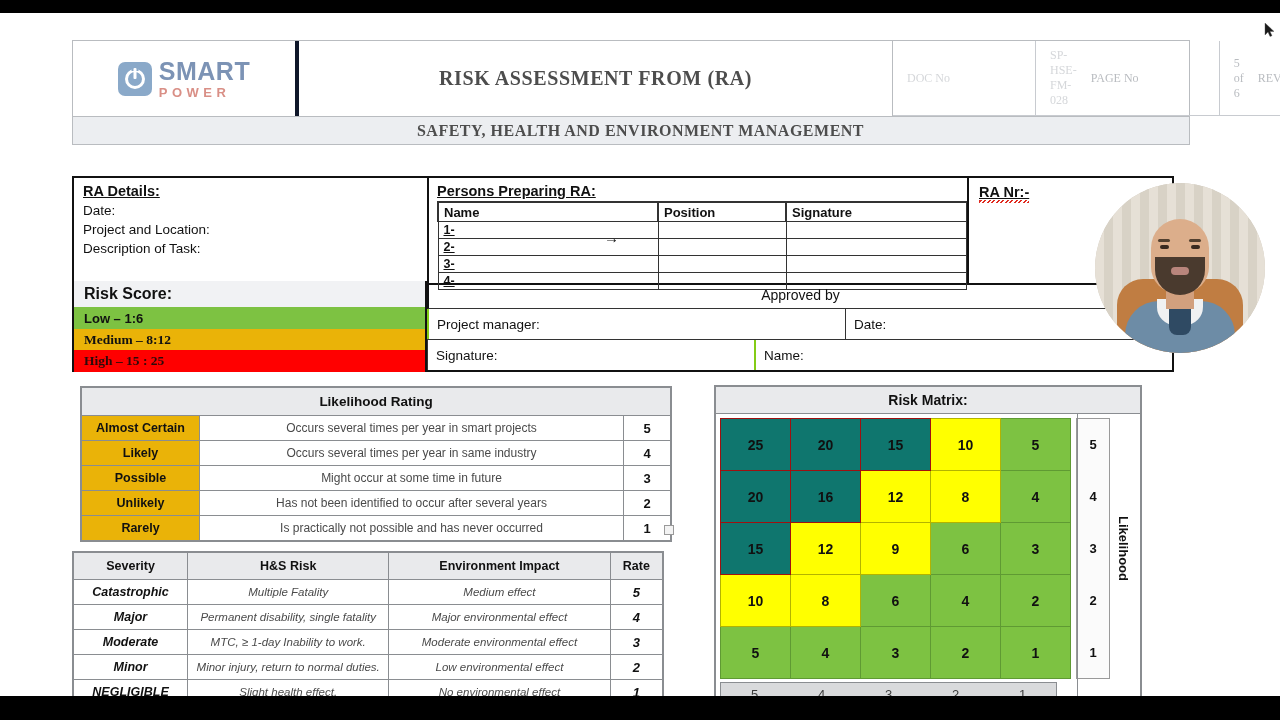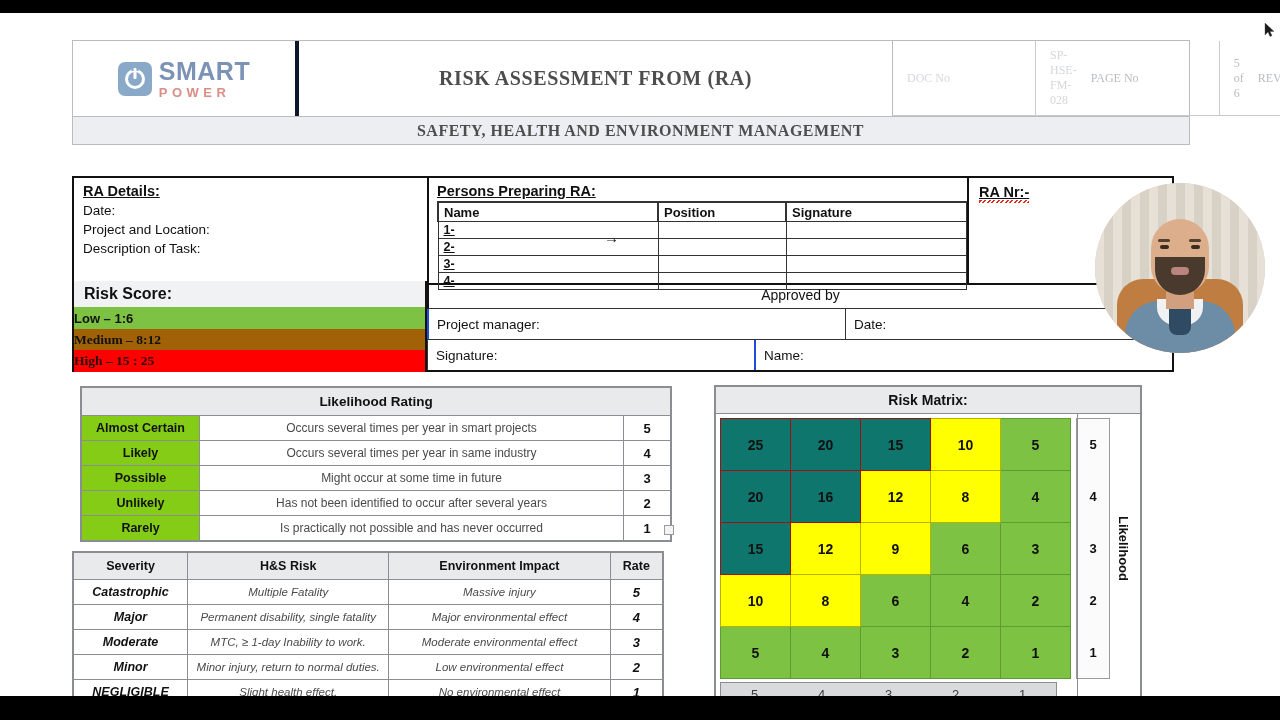--- a/index.html
+++ b/index.html
@@ -144,45 +144,45 @@
   }
   .rs-left { width: 355px; display: flex; flex-direction: column; }
   .rs-title {
     height: 28px; background: #f1f2f4;
     border-left: 2px solid #111; border-right: 2px solid #111;
     display: flex; align-items: center; padding-left: 10px;
     font-size: 16px; font-weight: bold; color: #111;
     box-sizing: border-box;
   }
   .rs-band {
-    height: 23px; display: flex; align-items: center; 
+    height: 23px; display: flex; align-items: center; padding-left: 10px;
     font-size: 13.5px; font-weight: bold; color: #111;
     border-left: 2px solid #111; border-right: 2px solid #111;
     box-sizing: border-box;
     font-family: "Liberation Serif", serif;
   }
   .rs-band.low  { background: #7dc242; font-family: "Liberation Sans", sans-serif; font-size: 13px; }
-  .rs-band.med  { background: #a16207; }
+  .rs-band.med  { background: #eab308; }
   .rs-band.high { background: #ff0000; color: #2b0b0a; }
   .rs-right { flex: 1; display: flex; flex-direction: column; border-right: 2px solid #111; }
   .ap-title {
     height: 28px; display: flex; align-items: center; justify-content: center;
     font-size: 14px; font-weight: normal; color: #111;
     border-bottom: 1px solid #333; border-left: 2px solid #111;
     box-sizing: border-box;
   }
   .ap-grid { flex: 1; display: flex; flex-direction: column; }
   .ap-r { flex: 1; display: flex; border-bottom: 1px solid #333; }
   .ap-r:last-child { border-bottom: 2px solid #111; }
   .ap-c {
     display: flex; align-items: center; padding-left: 8px;
     font-size: 13.5px; color: #111;
     border-left: 1px solid #333; box-sizing: border-box;
   }
-  .ap-c.w1 { width: 418px; border-left: 2px solid #1d4ed8; }
+  .ap-c.w1 { width: 418px; border-left: 2px solid #84cc16; }
   .ap-c.w2 { flex: 1; }
 
   
   .lk {
     position: absolute;
     left: 80px; top: 373px;
     width: 592px;
     border-collapse: collapse;
     border: 2px solid #8a8d91;
   }
@@ -190,21 +190,21 @@
     background: #e9eaec; height: 25px;
     font-size: 13.5px; font-weight: bold; color: #111;
     border: 1px solid #8a8d91;
   }
   .lk td {
     border: 1px solid #8a8d91; height: 22px;
     font-size: 12px; color: #4a4a4a; text-align: center;
   }
   .lk td.lbl {
     width: 115px; font-weight: bold; font-size: 12.5px; color: #111;
-    background: #84cc16;
+    background: #eab308;
   }
   .lk td.rate { width: 44px; font-weight: bold; font-size: 13px; color: #111; }
 
   
   .sv {
     position: absolute;
     left: 72px; top: 538px;
     width: 592px;
     border-collapse: collapse;
     border: 2px solid #8a8d91;
@@ -516,21 +516,21 @@
       <tbody>
           <tr>
         <th>Severity</th>
         <th>H&amp;S Risk</th>
         <th>Environment Impact</th>
         <th>Rate</th>
       </tr>
       <tr>
         <td class="lbl">Catastrophic</td>
         <td>Multiple Fatality</td>
-        <td>Massive injury</td>
+        <td>Medium effect</td>
         <td class="rate">5</td>
       </tr>
       <tr>
         <td class="lbl">Major</td>
         <td>Permanent disability, single fatality</td>
         <td>Major environmental  effect</td>
         <td class="rate">4</td>
       </tr>
       <tr>
         <td class="lbl">Moderate</td>

